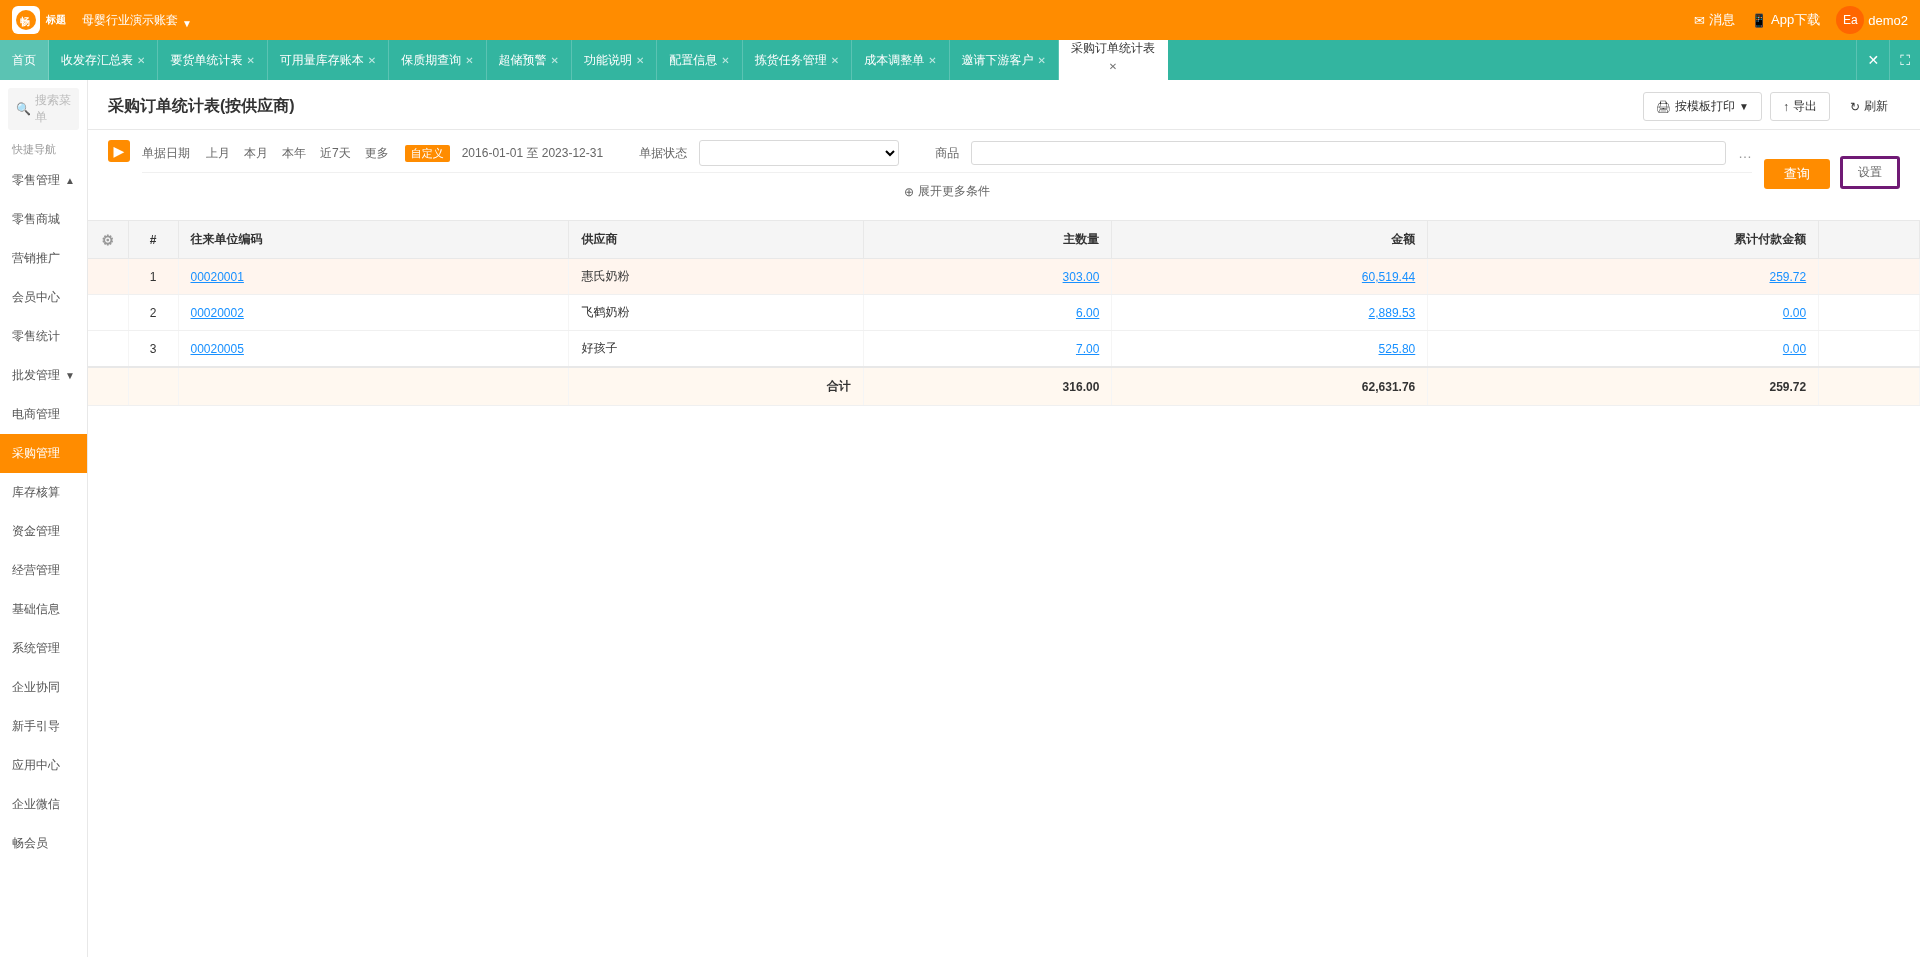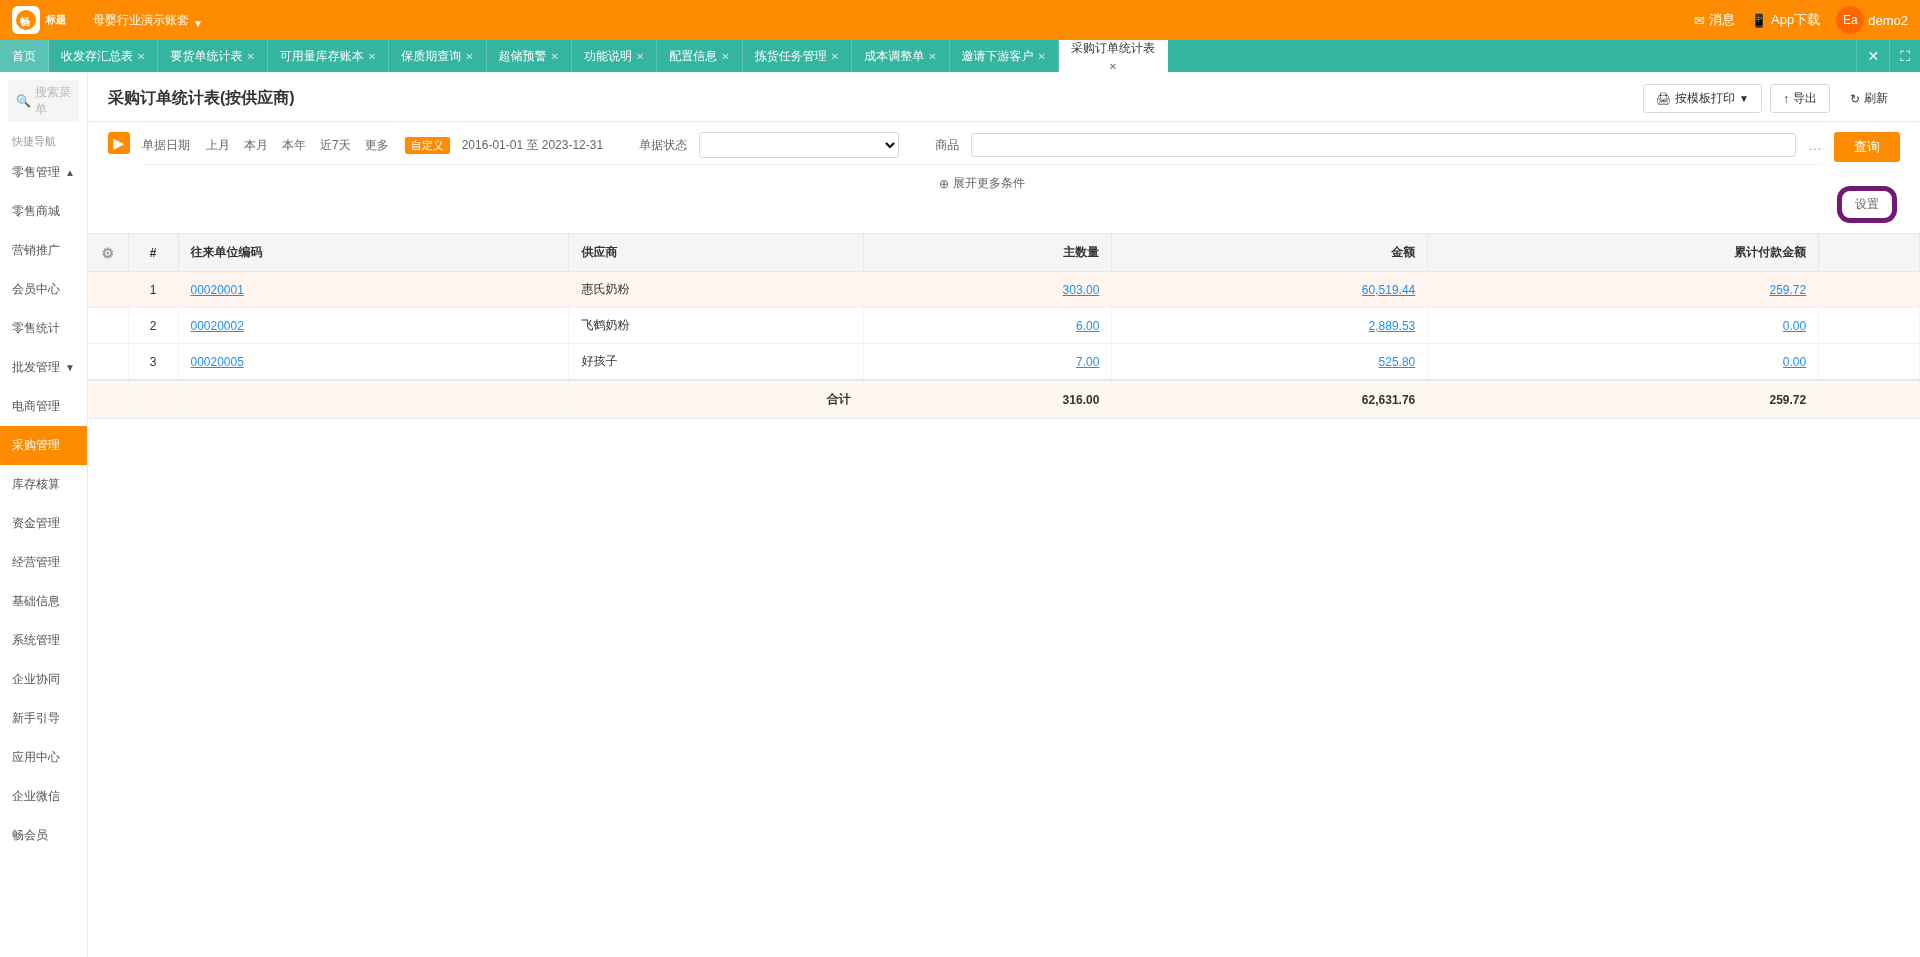--- a/index.html
+++ b/index.html
@@ -4,27 +4,27 @@
   <style>
     * { box-sizing: border-box; margin: 0; padding: 0; }
     body { font-family: 'Microsoft YaHei', Arial, sans-serif; font-size: 13px; background: #f0f2f5; display: flex; flex-direction: column; height: 957px; overflow: hidden; }
 
     
     .top-bar { height: 40px; background: #ff8c00; display: flex; align-items: center; padding: 0 12px; gap: 8px; }
     .logo-area { display: flex; align-items: center; gap: 6px; color: white; font-size: 13px; font-weight: bold; }
     .logo-icon { width: 28px; height: 28px; background: white; border-radius: 6px; display: flex; align-items: center; justify-content: center; }
     .logo-icon svg { width: 22px; height: 22px; }
     .logo-text { color: white; font-size: 10px; line-height: 1.2; }
-    .dropdown-area { display: flex; align-items: flex-end; color: white; font-size: 12px; margin-left: 19px; cursor: pointer; }
+    .dropdown-area { display: flex; align-items: flex-end; color: white; font-size: 12px; margin-left: 8px; cursor: pointer; }
     .top-right { margin-left: auto; display: flex; align-items: center; gap: 16px; color: white; font-size: 13px; }
     .top-right-item { display: flex; align-items: center; gap: 4px; cursor: pointer; }
     .avatar { width: 28px; height: 28px; border-radius: 50%; background: #ff6600; display: flex; align-items: center; justify-content: center; color: white; font-size: 12px; }
 
     
-    .nav-tabs { height: 32px; background: #33b5a0; display: flex; align-items: stretch; overflow: hidden; }
+    .nav-tabs { height: 40px; background: #33b5a0; display: flex; align-items: stretch; overflow: hidden; }
     .nav-tab { display: flex; align-items: center; padding: 0 12px; color: white; font-size: 12px; cursor: pointer; white-space: nowrap; gap: 4px; border-right: 1px solid rgba(255,255,255,0.2); }
     .nav-tab.active { background: white; color: #333; flex-direction: column; }
     .nav-tab .close-x { font-size: 10px; opacity: 0.7; }
     .nav-tab.home { background: rgba(255,255,255,0.2); }
     .nav-end { margin-left: auto; display: flex; align-items: center; }
     .nav-end-btn { display: flex; align-items: center; padding: 0 10px; color: white; cursor: pointer; font-size: 14px; border-left: 1px solid rgba(255,255,255,0.2); height: 100%; }
 
     
     .main-layout { display: flex; flex: 1; overflow: hidden; }
 
@@ -46,21 +46,21 @@
     .filter-label { font-size: 12px; color: #666; white-space: nowrap; }
     .filter-date-shortcuts { display: flex; gap: 6px; }
     .date-shortcut { font-size: 12px; color: #666; cursor: pointer; padding: 1px 4px; }
     .date-range { font-size: 12px; color: #666; }
     .custom-tag { background: #ff8c00; color: white; font-size: 11px; padding: 1px 6px; border-radius: 2px; }
     .filter-input { border: 1px solid #d9d9d9; border-radius: 3px; padding: 4px 8px; font-size: 12px; min-width: 120px; }
     .filter-select { border: 1px solid #d9d9d9; border-radius: 3px; padding: 4px 8px; font-size: 12px; background: white; min-width: 200px; }
     .expand-btn { display: flex; align-items: center; gap: 4px; color: #666; font-size: 12px; cursor: pointer; padding: 4px 8px; }
     .expand-row { display: flex; justify-content: center; padding: 6px; border-top: 1px solid #f0f0f0; margin-top: 6px; }
     .btn-query { background: #ff8c00; color: white; border: none; border-radius: 3px; padding: 6px 20px; font-size: 13px; cursor: pointer; }
-    .btn-settings { background: white; color: #666; border: 5px solid #701a75; border-radius: 13px; padding: 5px 12px; font-size: 12px; cursor: pointer; margin-top: 4px; width: 60px; }
+    .btn-settings { background: white; color: #666; border: 3px solid #701a75; border-radius: 3px; padding: 5px 12px; font-size: 12px; cursor: pointer; margin-top: 16px; width: 60px; }
     .toggle-btn { width: 22px; height: 22px; background: #ff8c00; color: white; border: none; border-radius: 3px; cursor: pointer; font-size: 14px; display: flex; align-items: center; justify-content: center; }
 
     
     .table-container { flex: 1; overflow: auto; background: white; margin: 0; }
     table { width: 100%; border-collapse: collapse; }
     thead tr { background: #f5f5f5; }
     th { padding: 10px 12px; text-align: left; font-size: 12px; color: #333; font-weight: 600; border-bottom: 1px solid #e8e8e8; border-right: 1px solid #e8e8e8; }
     td { padding: 9px 12px; font-size: 12px; color: #333; border-bottom: 1px solid #f0f0f0; border-right: 1px solid #f5f5f5; }
     tr.row-highlighted { background: #fff5ee; }
     .num-col { text-align: center; width: 50px; }
@@ -276,21 +276,21 @@
             <input class="filter-input" style="flex: 1 1 0%; min-width: 200px;" type="text">
             <span style="color:#999;cursor:pointer;font-size:14px;">…</span>
           </div>
           <div class="expand-row">
             <div class="expand-btn">
               <span>⊕</span>
               <span>展开更多条件</span>
             </div>
           </div>
         </div>
-        <div style="display:flex;flex-direction:column;align-items:center;gap:20px;">
+        <div style="display:flex;flex-direction:row;align-items:flex-end;gap:10px;">
           <button class="btn-query">查询</button>
           <button class="btn-settings">设置</button>
         </div>
       </div>
     </div>
 
     <div class="table-container">
       <table>
         <thead>
           <tr>

